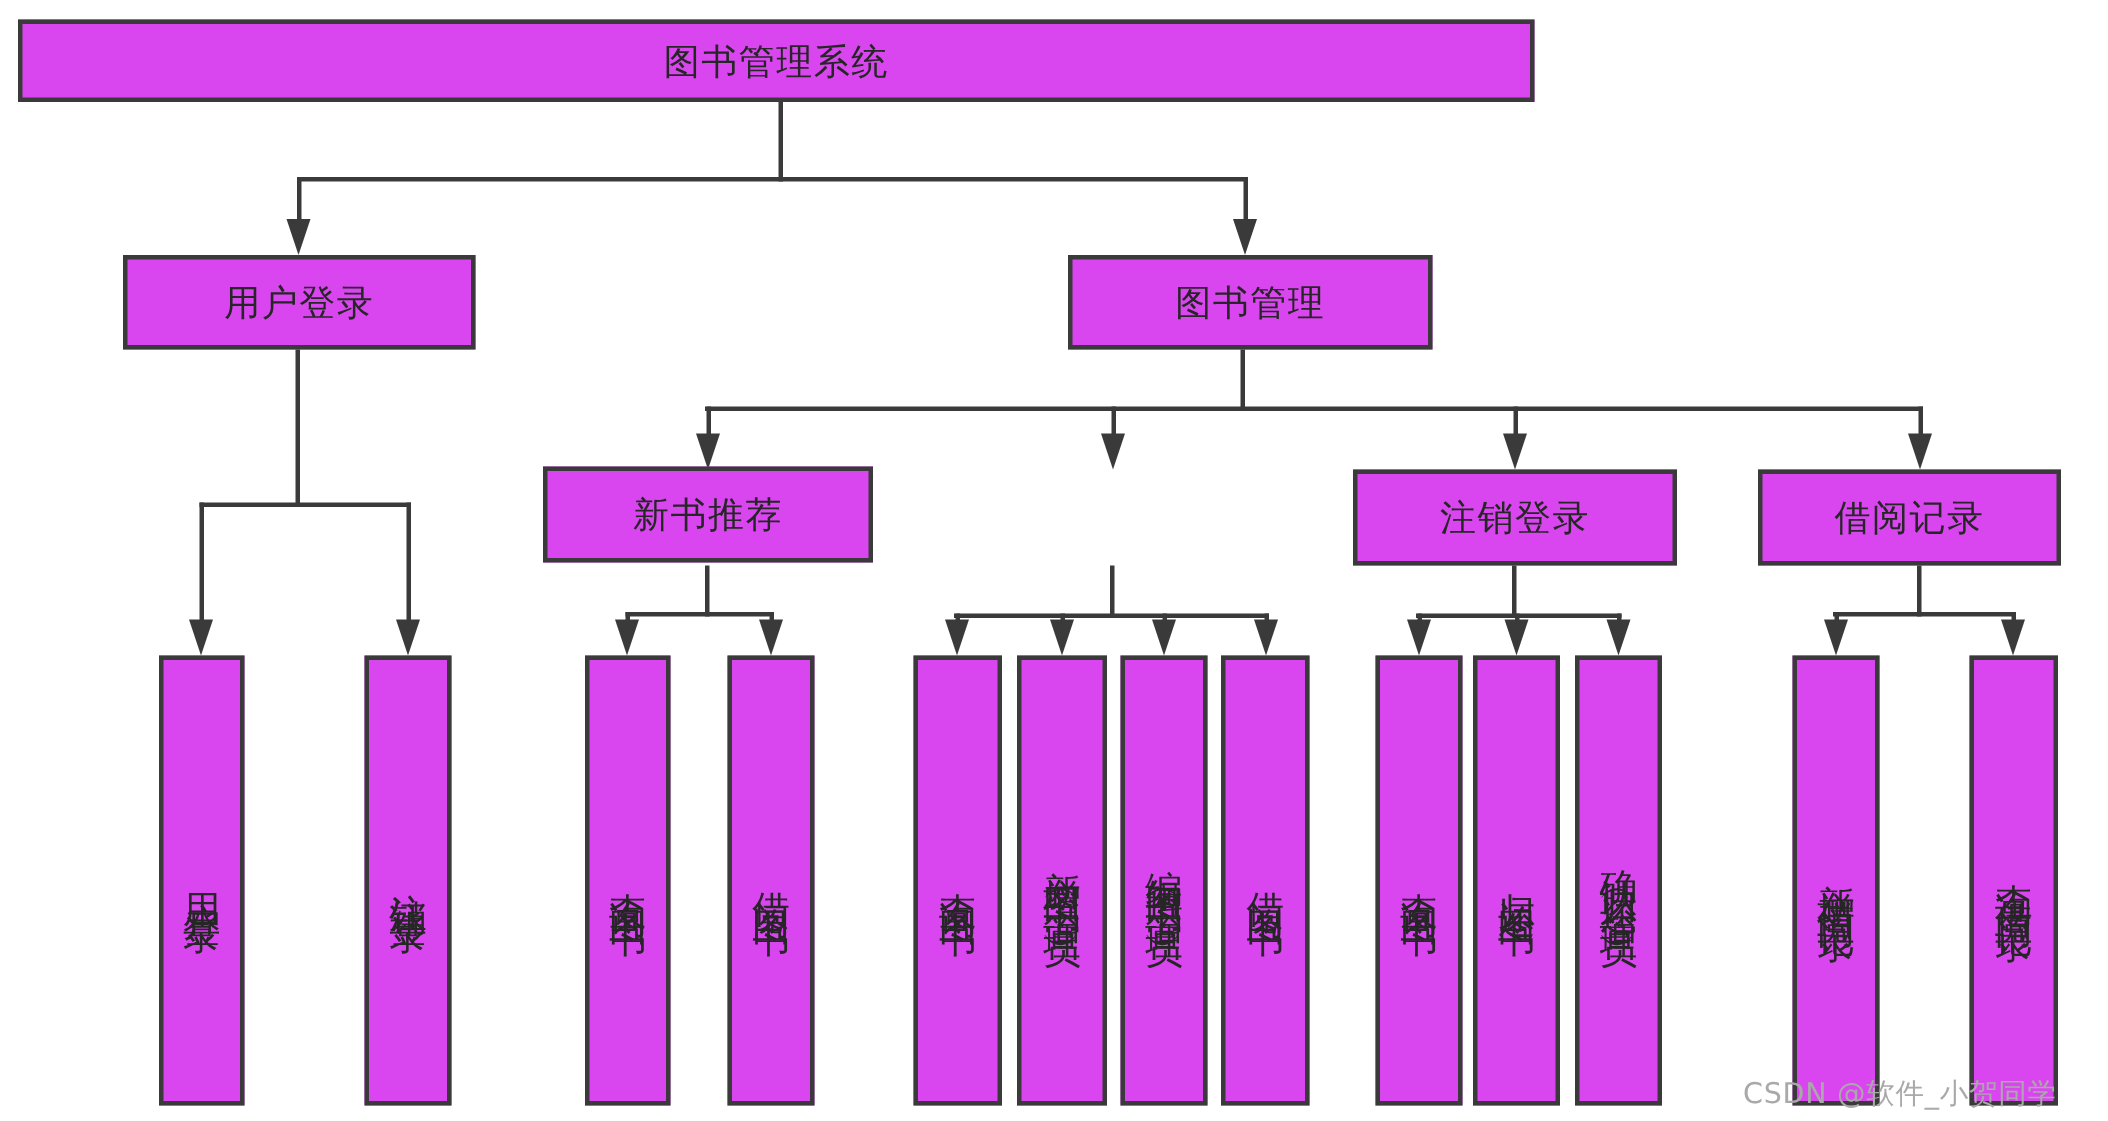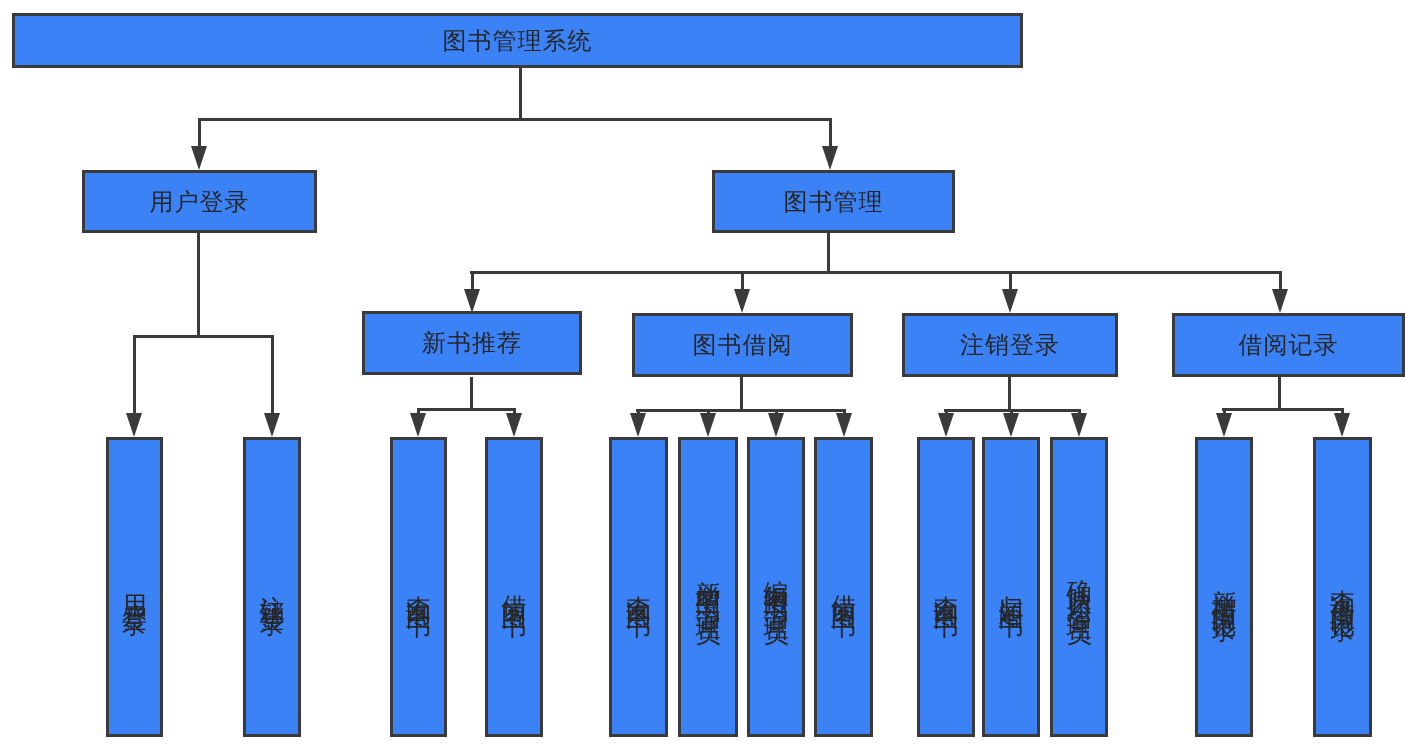--- a/index.html
+++ b/index.html
@@ -2,21 +2,21 @@
 <html><head>
 <meta charset="utf-8">
 <style>
   * { margin:0; padding:0; box-sizing:border-box; }
   html,body { background:#ffffff; }
   .canvas {
     position:relative; width:1405px; height:747px; background:#ffffff;
     font-family:"DejaVu Sans","Liberation Sans",sans-serif; overflow:hidden;
   }
   .node {
-    position:absolute; border:3px solid #3a3a3a; background:#3b82f6;
+    position:absolute; border:3px solid #3a3a3a; background:#d946ef;
     display:flex; align-items:center; justify-content:center;
     color:#262626;
   }
   .node.h { font-size:24px; letter-spacing:1px; white-space:nowrap; }
   .node.v {
     writing-mode:vertical-rl; text-orientation:mixed;
     font-size:25px; letter-spacing:6px; line-height:1;
   }
   .seg { position:absolute; background:#3a3a3a; }
   .arrow { position:absolute; width:16px; }
@@ -84,27 +84,24 @@
       <div class="head"></div>
     </div>
   <div class="arrow" style="left:1272px;top:271px;height:42px">
       <div class="shaft"></div>
       <div class="head"></div>
     </div>
 
   <div class="node h" style="left:362px;top:311px;width:220px;height:64px">
     <span>新书推荐</span>
   </div>
-  <div class="node h" style="left:632px;top:313px;width:221px;height:64px">
-    <span>图书借阅</span>
-  </div>
   <div class="node h" style="left:902px;top:313px;width:216px;height:64px">
     <span>注销登录</span>
   </div>
-  <div class="node h" style="left:1172px;top:313px;width:233px;height:64px">
+  <div class="node h" style="left:1172px;top:313px;width:202px;height:64px">
     <span>借阅记录</span>
   </div>
 
   <div class="seg" style="left:470px;top:377px;width:3px;height:34px"></div>
   <div class="seg" style="left:417px;top:408px;width:99px;height:3px"></div>
   <div class="arrow" style="left:410px;top:408px;height:29px">
       <div class="shaft"></div>
       <div class="head"></div>
     </div>
   <div class="arrow" style="left:506px;top:408px;height:29px">
@@ -194,14 +191,15 @@
     <span>确认归还（管理员）</span>
   </div>
 
   <div class="node v" style="left:1195px;top:437px;width:58px;height:300px">
     <span>新增借阅记录</span>
   </div>
   <div class="node v" style="left:1313px;top:437px;width:59px;height:300px">
     <span>查询借阅记录</span>
   </div>
 
+  <div class="watermark">CSDN @软件_小贺同学</div>
 
 </div>
 
 </body></html>

